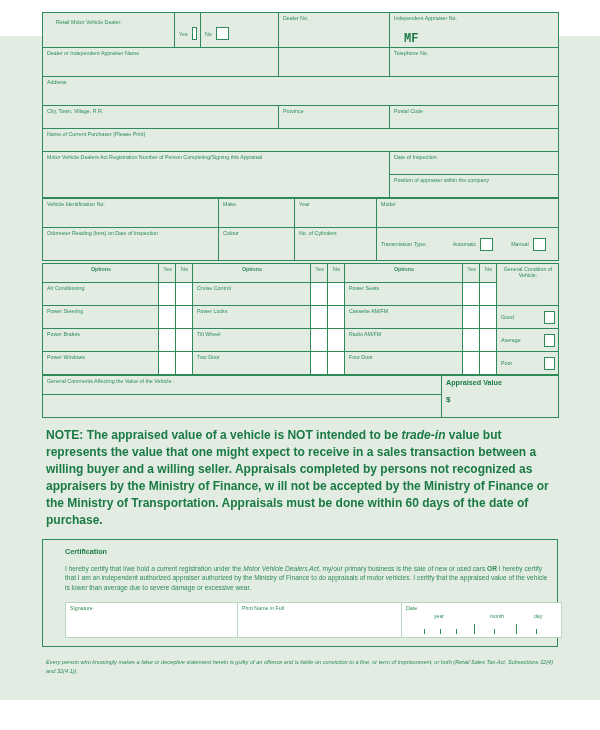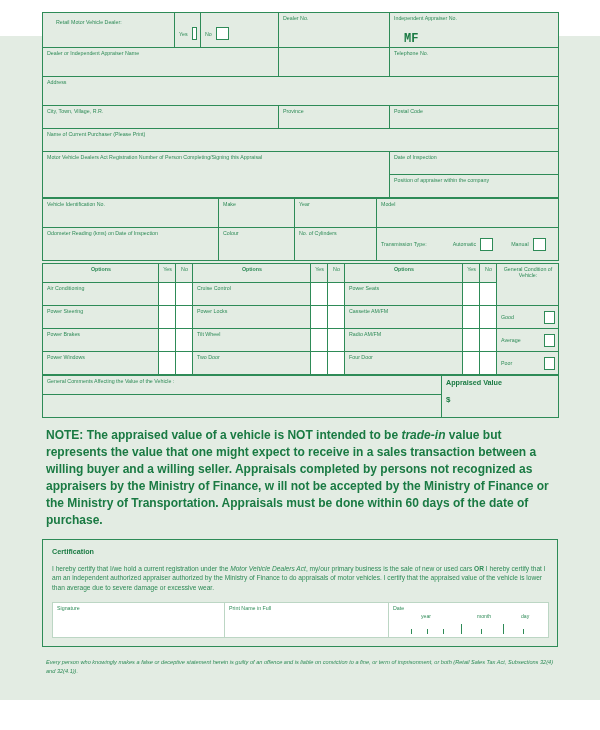--- a/index.html
+++ b/index.html
@@ -32,21 +32,21 @@
   .cond-title{font-size:5.3px;color:#2e8b57;text-align:center;padding-top:2px;line-height:1.3;}
   .cond-row{display:flex;align-items:center;justify-content:center;gap:14px;}
   .cond-lab{font-size:5.3px;color:#2e8b57;width:34px;text-align:left;}
 
   .appr-title{font-size:7.2px;font-weight:bold;color:#1a7a43;}
   .dollar{font-size:8px;font-weight:bold;color:#1a7a43;}
 
   .note{margin:9px 2px 0 4px;font-size:12px;line-height:1.43;font-weight:bold;color:#1a7a43;text-align:left;}
   .note i{font-style:italic;}
 
-  .cert-box{margin-top:9px;border:1.2px solid #2e8b57;padding:7px 9px 8px 9px;}
+  .cert-box{margin-top:9px;border:1.2px solid #2e8b57;padding:7px 9px 8px 22px;}
   .cert-title{font-size:7.2px;font-weight:bold;color:#1a7a43;margin-bottom:8px;}
   .cert-body{font-size:6.6px;line-height:1.5;color:#2e8b57;}
   .cert-body i{font-style:italic;}
   .cert-body b{font-weight:bold;}
 
   table.sign{border-collapse:collapse;width:100%;table-layout:fixed;margin-top:9px;}
   table.sign td{border:1px solid #bcd6c4;background:#ffffff;height:30px;vertical-align:top;padding:2px 4px;font-size:5.3px;color:#2e8b57;}
   .datewrap{position:relative;height:100%;}
   .dlab{position:absolute;font-size:5.1px;color:#2e8b57;top:8px;}
   .tick{position:absolute;bottom:1px;width:1.2px;background:#2e8b57;}

